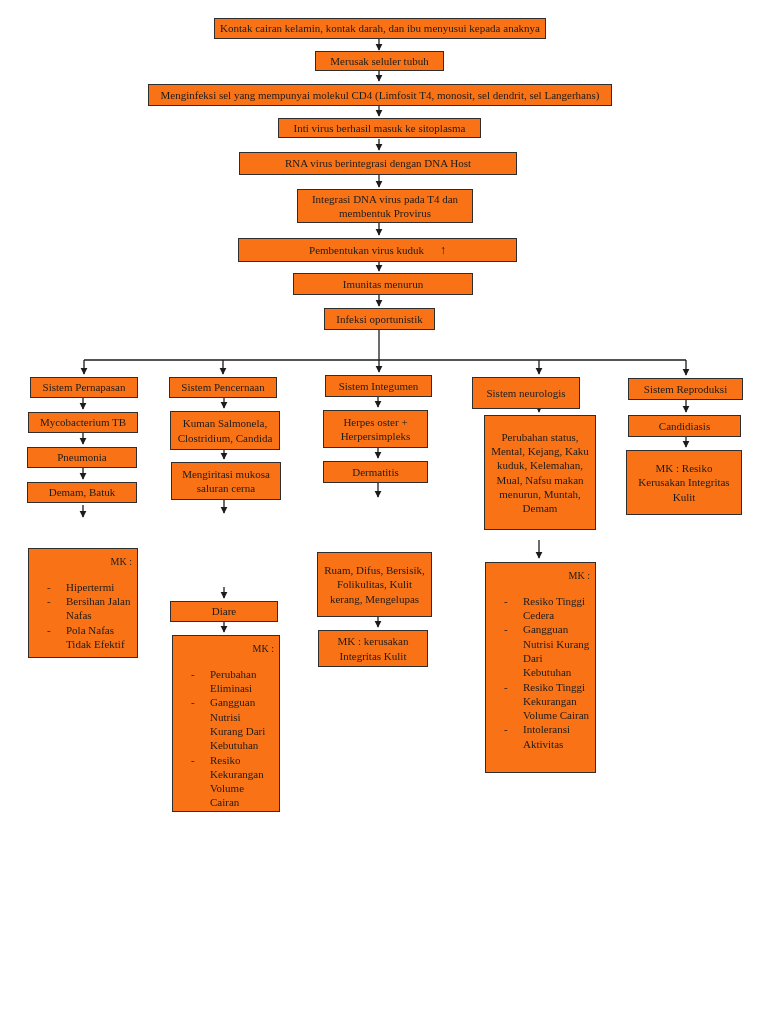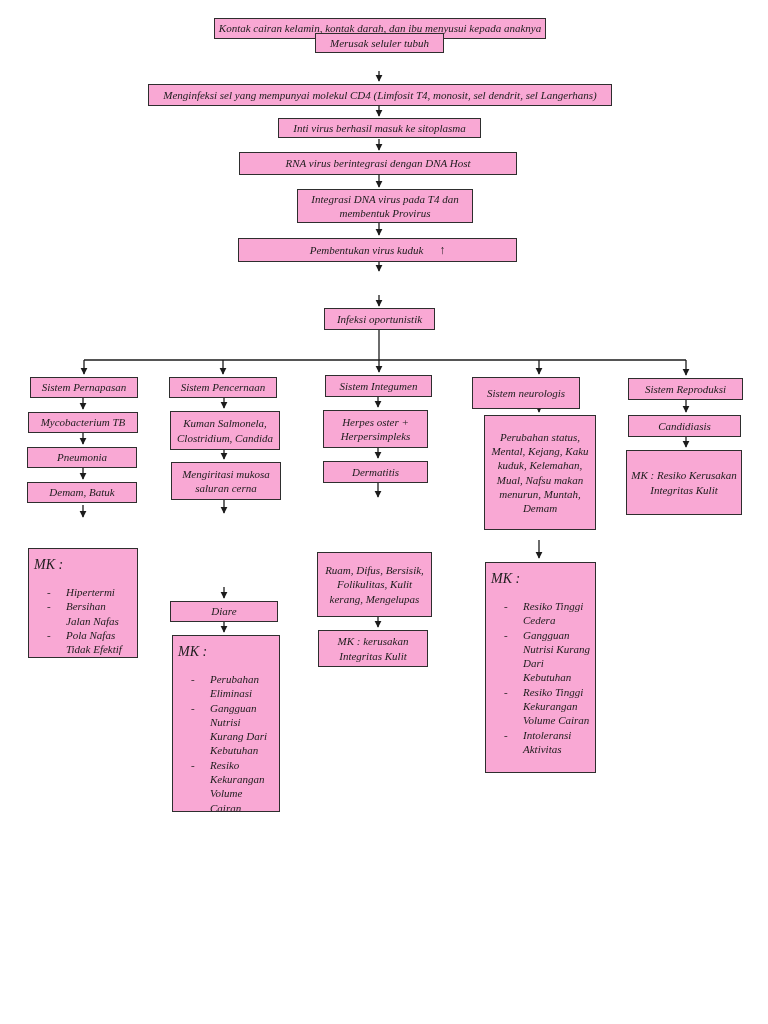--- a/index.html
+++ b/index.html
@@ -3,29 +3,29 @@
 <meta charset="utf-8">
 <style>
   html,body{margin:0;padding:0;background:#ffffff;}
   .page{
     position:relative;width:768px;height:1024px;background:#ffffff;
     font-family:"Liberation Serif","DejaVu Serif",serif;color:#1c1c1c;
     overflow:hidden;
   }
   .overlay{position:absolute;left:0;top:0;pointer-events:none;}
   .box{
-    position:absolute;box-sizing:border-box;border:1.6px solid #2e2e2e;background:#f9a8d4;
+    position:absolute;box-sizing:border-box;border:1.6px solid #2e2e2e;background:#f97316;
     display:flex;align-items:center;justify-content:center;
-    text-align:center;font-size:11px;line-height:1.28;padding:1px 4px;overflow:hidden;font-style:italic;
+    text-align:center;font-size:11px;line-height:1.28;padding:1px 4px;overflow:hidden;
   }
   .nowrap .t{white-space:nowrap;}
   .small{font-size:11px;}
   .up-arrow{margin-left:16px;font-size:12px;line-height:1;}
   .mk{display:block;text-align:left;padding:7px 5px 4px 5px;}
-  .mk-title{text-align:left;font-size:14px;margin-bottom:11px;}
+  .mk-title{text-align:right;font-size:10px;margin-bottom:11px;}
   .mk-item{display:flex;padding-left:11px;line-height:1.3;}
   .dash{flex:0 0 19px;padding-left:2px;}
   .mt{flex:1;}
 </style>
 </head>
 <body>
 
 <div class="page">
 
   <svg class="overlay" width="768" height="1024">
@@ -74,39 +74,42 @@
       <line x1="539" y1="540" x2="539" y2="558" marker-end="url(#ah)"></line>
 
       <line x1="686" y1="400" x2="686" y2="412" marker-end="url(#ah)"></line>
       <line x1="686" y1="437" x2="686" y2="447" marker-end="url(#ah)"></line>
     </g>
   </svg>
 
   <div class="box nowrap" style="left:214px;top:18px;width:332px;height:21px">
       <span class="t">Kontak cairan kelamin, kontak darah, dan ibu menyusui kepada anaknya</span>
     </div>
-  <div class="box nowrap" style="left:315px;top:33px;width:129px;height:20px">
+  <div class="box nowrap" style="left:315px;top:51px;width:129px;height:20px">
       <span class="t">Merusak seluler tubuh</span>
     </div>
   <div class="box nowrap small" style="left:148px;top:84px;width:464px;height:22px">
       <span class="t">Menginfeksi sel yang mempunyai molekul CD4 (Limfosit T4, monosit, sel dendrit, sel Langerhans)</span>
     </div>
   <div class="box nowrap" style="left:278px;top:118px;width:203px;height:20px">
       <span class="t">Inti virus berhasil masuk ke sitoplasma</span>
     </div>
   <div class="box nowrap" style="left:239px;top:152px;width:278px;height:23px">
       <span class="t">RNA virus berintegrasi dengan DNA Host</span>
     </div>
   <div class="box" style="left:297px;top:189px;width:176px;height:34px">
       <span class="t">Integrasi DNA virus pada T4 dan membentuk Provirus</span>
     </div>
   <div class="box nowrap" style="left:238px;top:238px;width:279px;height:24px">
       <span class="t">Pembentukan virus kuduk</span>
       <span class="up-arrow">↑</span>
     </div>
+  <div class="box nowrap" style="left:293px;top:273px;width:180px;height:22px">
+      <span class="t">Imunitas menurun</span>
+    </div>
   <div class="box nowrap" style="left:324px;top:308px;width:111px;height:22px">
       <span class="t">Infeksi oportunistik</span>
     </div>
 
   <div class="box nowrap" style="left:30px;top:377px;width:108px;height:21px">
       <span class="t">Sistem Pernapasan</span>
     </div>
   <div class="box nowrap" style="left:28px;top:412px;width:110px;height:21px">
       <span class="t">Mycobacterium TB</span>
     </div>

